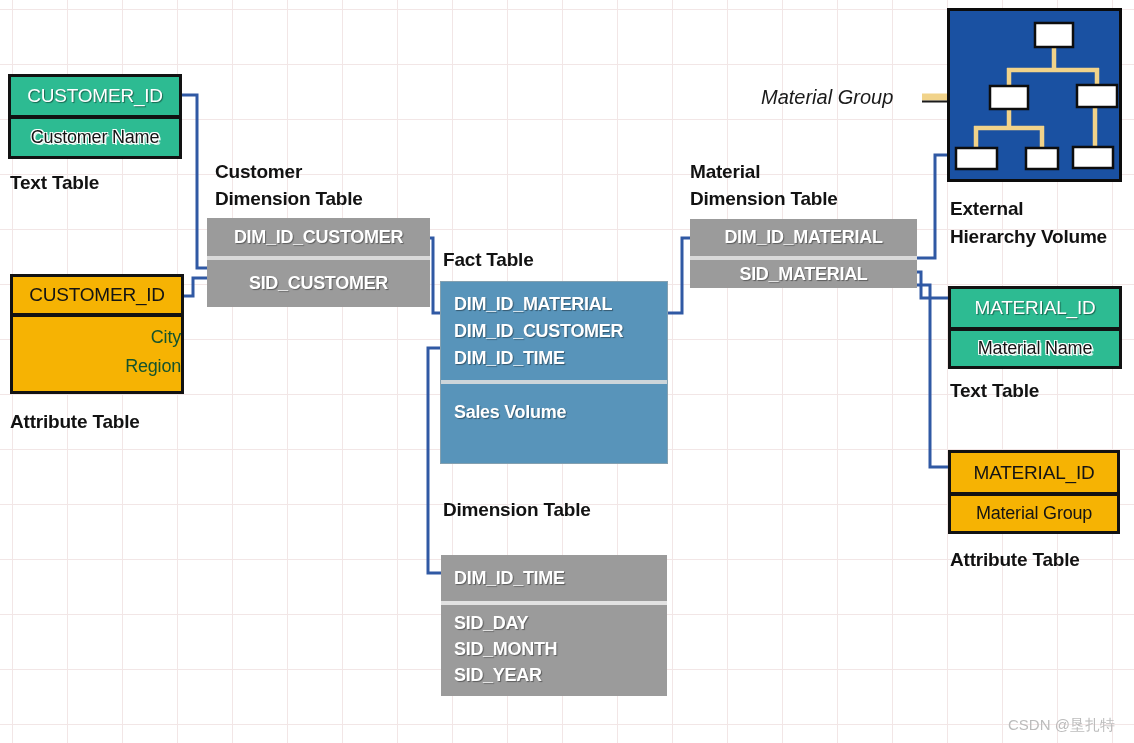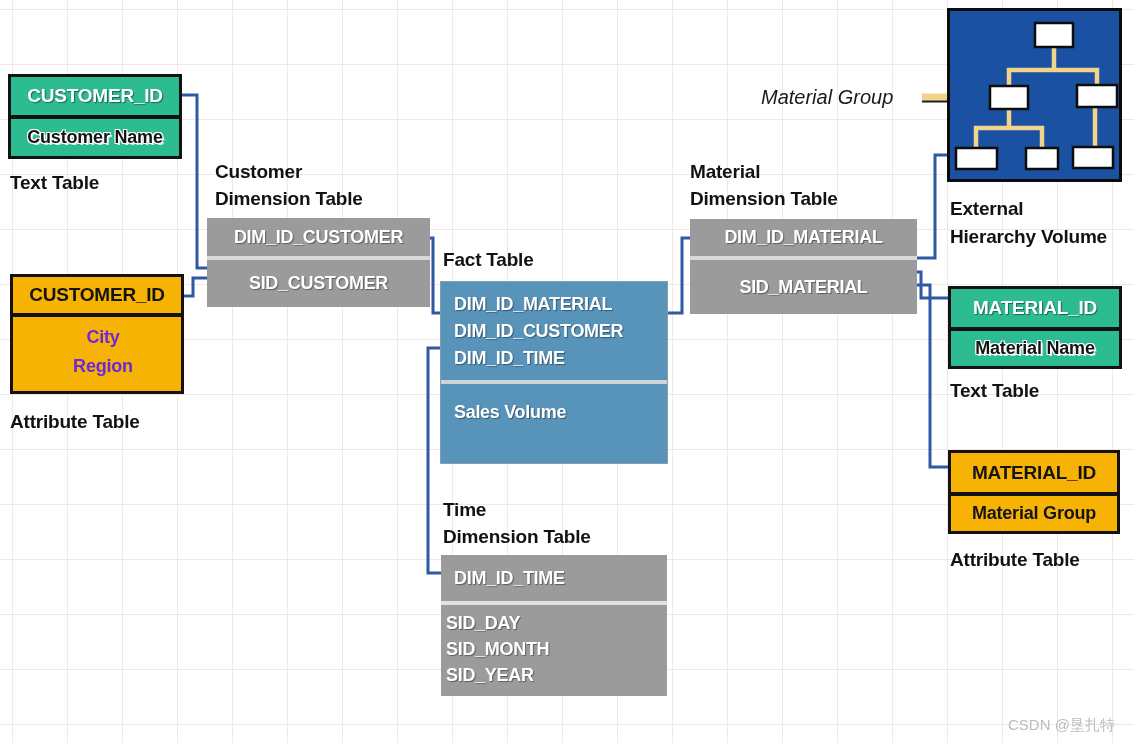--- a/index.html
+++ b/index.html
@@ -9,21 +9,21 @@
     background-color:#ffffff;
     background-image:
       linear-gradient(#f2e6e6 1px, transparent 1px),
       linear-gradient(90deg,#f2e6e6 1px, transparent 1px);
     background-size:55px 55px;
     background-position:12px 9px;
   }
   .abs{position:absolute;box-sizing:border-box;}
   svg{position:absolute;left:0;top:0;}
   
-  .tbl{border:3px solid #121212;font-weight:bold;font-size:18px;letter-spacing:-0.2px;text-align:center;z-index:3;}
+  .tbl{border:3px solid #121212;font-weight:normal;font-size:18px;letter-spacing:-0.2px;text-align:center;z-index:3;}
   .green{background:#2dbb92;}
   .orange{background:#f6b303;}
   .tbl .hdr{display:flex;align-items:center;justify-content:center;}
   .tbl .row{display:flex;align-items:center;justify-content:center;}
   .blackbar{height:4px;background:#121212;}
   .wtxt{color:#ffffff;text-shadow:1px 1px 1px rgba(0,0,0,.45);}
   .halo{color:#141414;text-shadow:-1px -1px 0 #fff,1px -1px 0 #fff,-1px 1px 0 #fff,1px 1px 0 #fff,2px 2px 0 rgba(255,255,255,.8);border-radius:9px;}
   .btxt{color:#141414;}
   
   .dim{z-index:3;font-weight:bold;font-size:18px;letter-spacing:-0.3px;text-align:center;}
@@ -74,21 +74,21 @@
   <div class="abs tbl green" style="left:8px;top:74px;width:174px;">
     <div class="hdr wtxt" style="height:38px;font-size:19px;">CUSTOMER_ID</div>
     <div class="blackbar"></div>
     <div class="row halo" style="height:37px;">Customer Name</div>
   </div>
   <div class="abs lbl" style="left:10px;top:169px;">Text Table</div>
 
   <div class="abs tbl orange" style="left:10px;top:274px;width:174px;">
     <div class="hdr btxt" style="height:36px;font-size:19px;">CUSTOMER_ID</div>
     <div class="blackbar"></div>
-    <div style="text-align:center;padding:6px 0 10px 12px;line-height:29px;color:#6d28d9;">
+    <div style="text-align:right;padding:6px 0 10px 12px;line-height:29px;color:#14532d;">
       <div>City</div>
       <div>Region</div>
     </div>
   </div>
   <div class="abs lbl" style="left:10px;top:408px;">Attribute Table</div>
 
   <div class="abs lbl" style="left:215px;top:158px;">
     <span style="display:block;">Customer</span>
     <span style="display:block;">Dimension Table</span>
   </div>
@@ -111,31 +111,30 @@
     </div>
   </div>
 
   <div class="abs lbl" style="left:690px;top:158px;">
     <span style="display:block;">Material</span>
     <span style="display:block;">Dimension Table</span>
   </div>
   <div class="abs dim" style="left:690px;top:219px;width:227px;">
     <div class="blk" style="height:37px;">DIM_ID_MATERIAL</div>
     <div class="gap"></div>
-    <div class="blk" style="height:54px;">SID_MATERIAL</div>
+    <div class="blk" style="height:28px;">SID_MATERIAL</div>
   </div>
 
   <div class="abs lbl" style="left:443px;top:496px;">
-    <span style="display:block;">Time</span>
     <span style="display:block;">Dimension Table</span>
   </div>
   <div class="abs dim" style="left:441px;top:555px;width:226px;">
     <div class="blk left" style="height:46px;">DIM_ID_TIME</div>
     <div class="gap" style="background:#e2e2e2;"></div>
-    <div class="blk left" style="display:block;padding:5px 0 8px 5px;" id="time-body-rows">
+    <div class="blk left" style="display:block;padding:5px 0 8px 13px;" id="time-body-rows">
       <div>SID_DAY</div>
       <div>SID_MONTH</div>
       <div>SID_YEAR</div>
     </div>
   </div>
 
   <div id="matgroup-label" class="abs" style="left:761px;top:86px;">Material Group</div>
 
   <div id="hier-box" class="abs" style="left:947px;top:8px;width:175px;height:174px;"></div>
   <svg class="z4" style="left:947px;top:8px;" width="175" height="174" viewBox="0 0 175 174">

